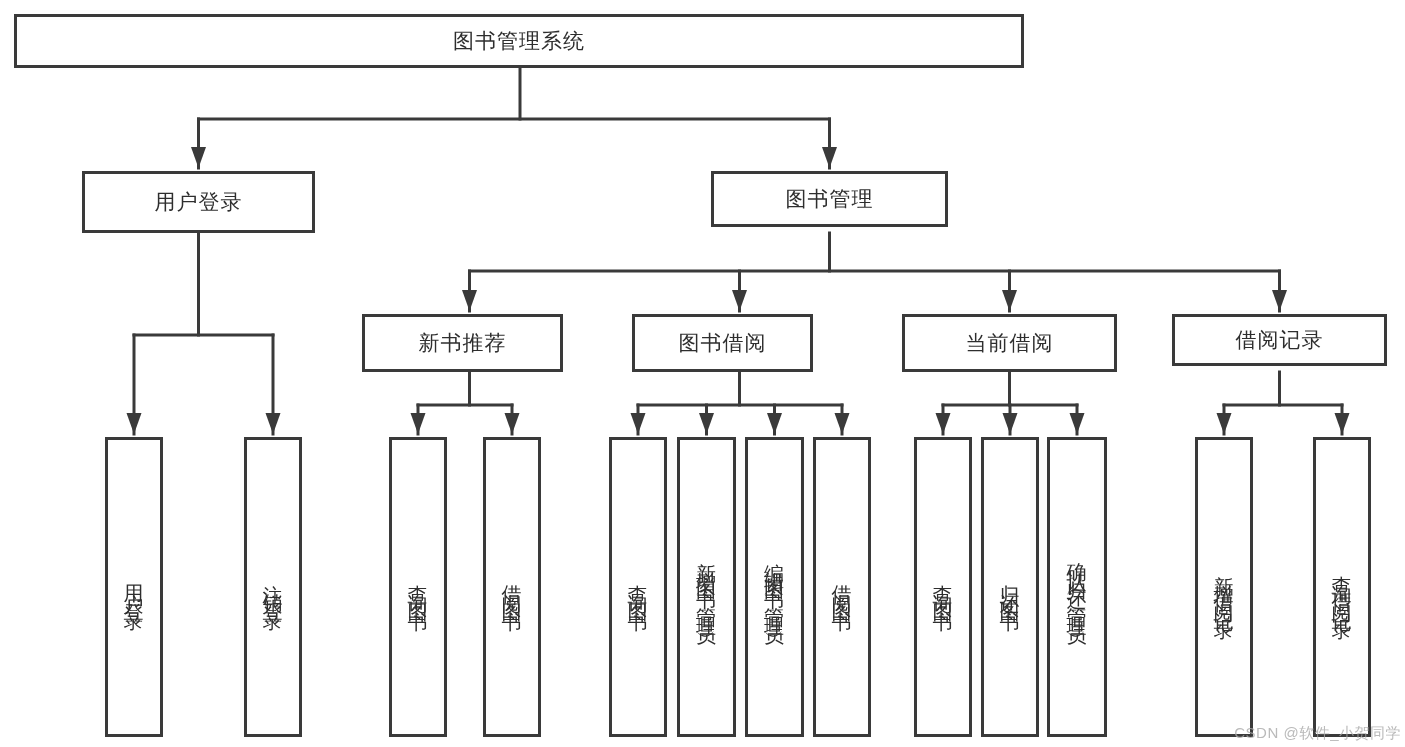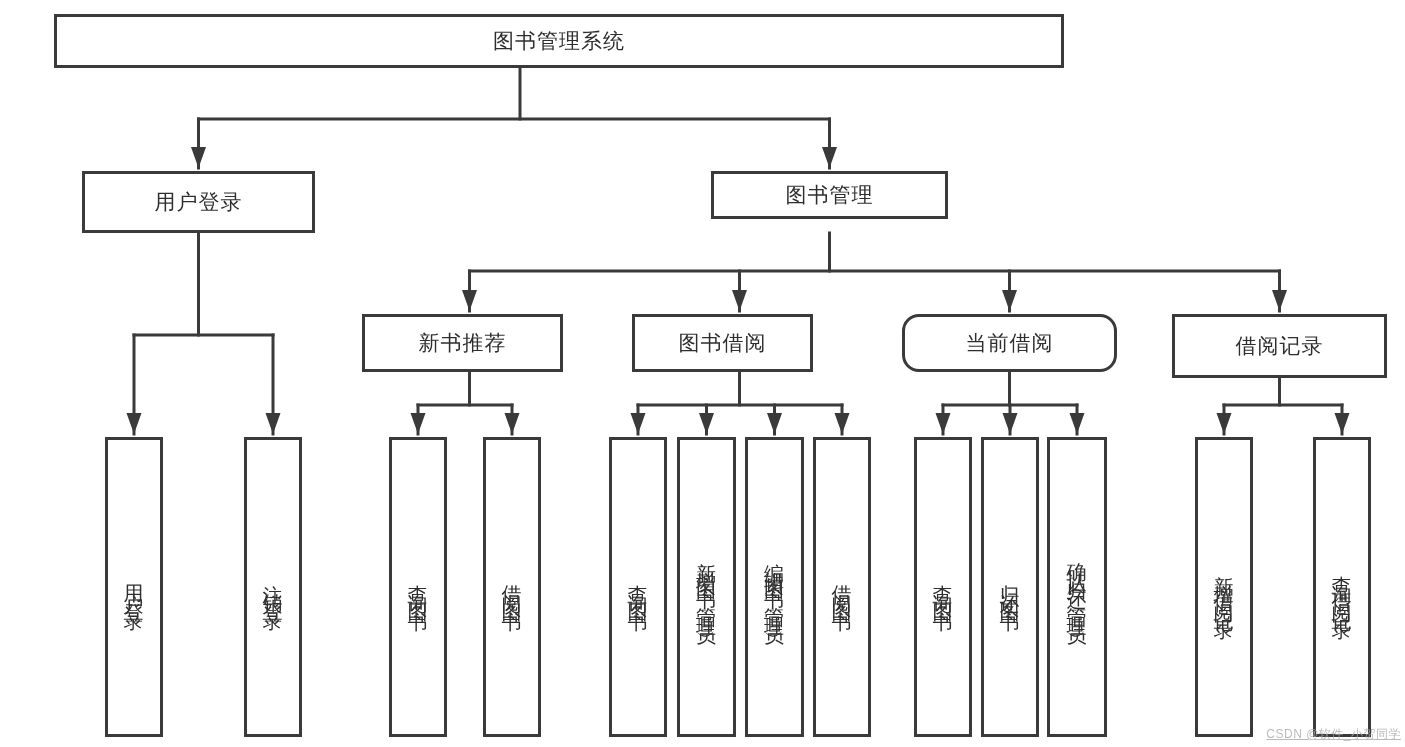--- a/index.html
+++ b/index.html
@@ -33,27 +33,26 @@
     writing-mode:vertical-rl;
     text-orientation:mixed;
     font-size:20px;
     letter-spacing:9px;
     line-height:1.1;
     display:inline-block;
   }
   .watermark{
     position:absolute;
     right:4px;bottom:4px;
-    font-size:12px;
+    font-size:15px;
     color:var(--watermark);
     opacity:.8;
     letter-spacing:.5px;
     white-space:nowrap;
     z-index:5;
-    text-decoration:underline;
   }
 </style>
 </head>
 <body>
 
 <div class="canvas">
 
   <svg class="wires" width="1405" height="747" viewBox="0 0 1405 747">
     <defs>
       <marker id="ah" markerUnits="userSpaceOnUse" markerWidth="23" markerHeight="16" refX="21" refY="8" orient="auto">
@@ -109,29 +108,29 @@
     </g>
 
     <g>
       <line class="wire" x1="1279.5" y1="372" x2="1279.5" y2="405"></line>
       <line class="wire" x1="1224" y1="405" x2="1342" y2="405"></line>
       <line class="wire" x1="1224" y1="405" x2="1224" y2="434" marker-end="url(#ah)"></line>
       <line class="wire" x1="1342" y1="405" x2="1342" y2="434" marker-end="url(#ah)"></line>
     </g>
   </svg>
 
-  <div class="node hnode" style="left:14px;top:14px;width:1010px;height:54px;margin-left:40px;">图书管理系统</div>
+  <div class="node hnode" style="left:14px;top:14px;width:1010px;height:54px;">图书管理系统</div>
 
   <div class="node hnode" style="left:82px;top:171px;width:233px;height:62px;">用户登录</div>
-  <div class="node hnode" style="left:711px;top:171px;width:237px;height:48px;">图书管理</div>
+  <div class="node hnode" style="left:711px;top:171px;width:237px;height:56px;">图书管理</div>
 
   <div class="node hnode" style="left:362px;top:314px;width:201px;height:58px;">新书推荐</div>
   <div class="node hnode" style="left:632px;top:314px;width:181px;height:58px;">图书借阅</div>
-  <div class="node hnode" style="left:902px;top:314px;width:215px;height:58px;border-radius:17px;">当前借阅</div>
-  <div class="node hnode" style="left:1172px;top:314px;width:215px;height:64px;">借阅记录</div>
+  <div class="node hnode" style="left:902px;top:314px;width:215px;height:58px;">当前借阅</div>
+  <div class="node hnode" style="left:1172px;top:314px;width:215px;height:52px;">借阅记录</div>
 
   <div class="node leaf" style="left:105px;top:437px;width:58px;height:300px;">
     <span class="vtext">用户登录</span>
   </div>
   <div class="node leaf" style="left:244px;top:437px;width:58px;height:300px;">
     <span class="vtext">注销登录</span>
   </div>
 
   <div class="node leaf" style="left:389px;top:437px;width:58px;height:300px;">
     <span class="vtext">查询图书</span>

